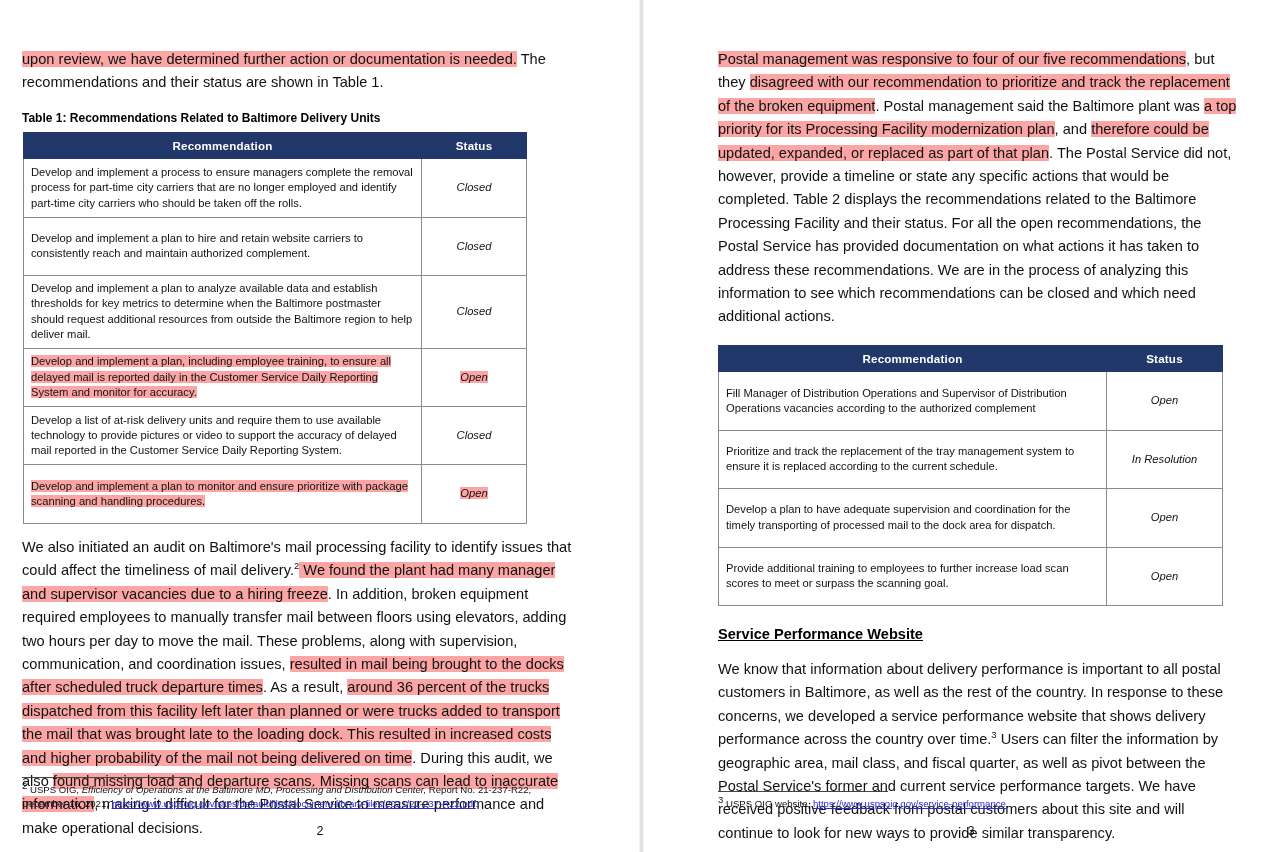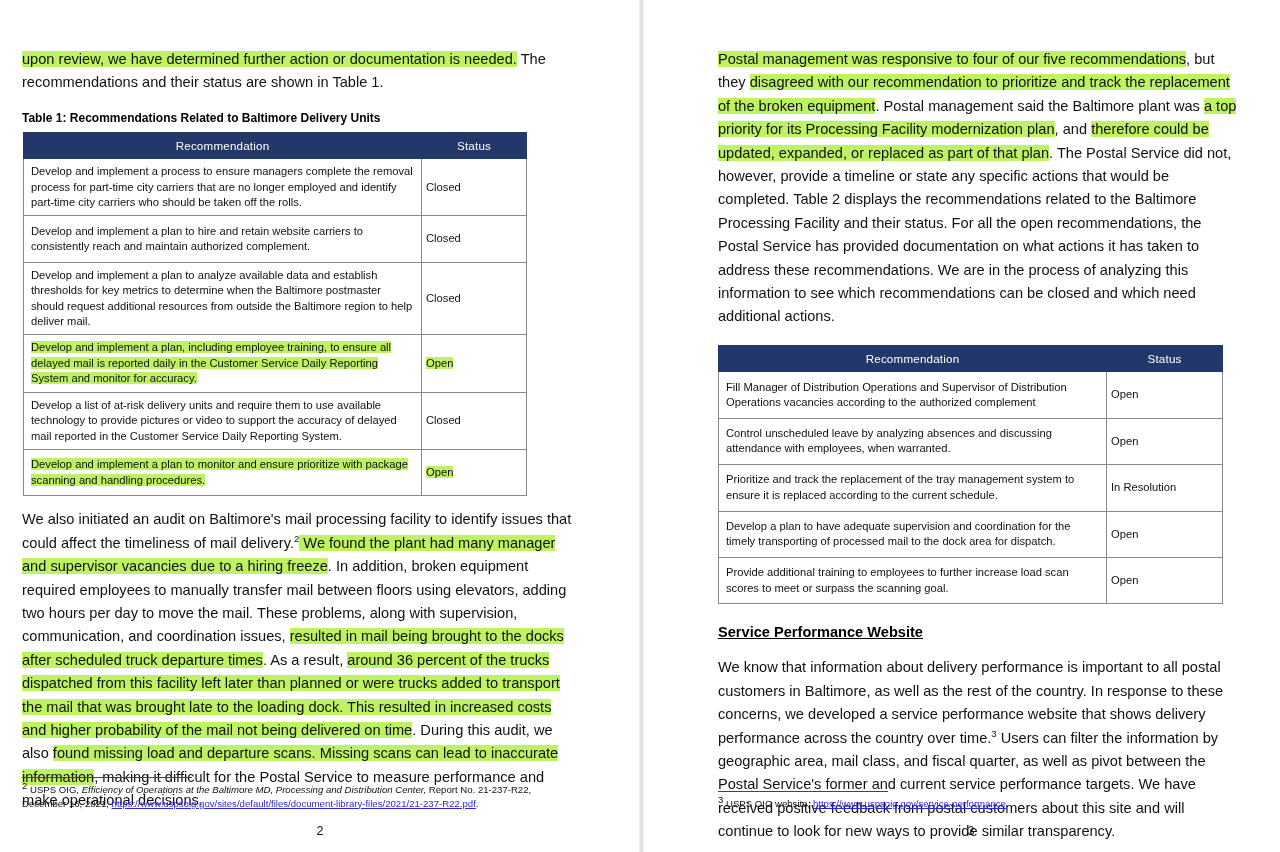--- a/index.html
+++ b/index.html
@@ -46,21 +46,21 @@
 
   p.body {
     font-size: 14.6px;
     line-height: 23.4px;
     margin: 0 0 16px 0;
     text-align: left;
     color: #111111;
   }
 
   .hl {
-    background: #bef264;
+    background: #fca5a5;
     box-decoration-break: clone;
     -webkit-box-decoration-break: clone;
   }
   sup {
     font-size: 9.5px;
     vertical-align: super;
     line-height: 0;
   }
 
   h2.section-heading {
@@ -82,36 +82,37 @@
     border-collapse: collapse;
     table-layout: fixed;
     font-size: 11.2px;
     line-height: 15.4px;
     border: 1px solid #7e7e7e;
   }
   table.rec-table thead th {
     background: #22386b;
     color: #ffffff;
     font-size: 11.6px;
-    font-weight: normal;
+    font-weight: bold;
     text-align: center;
     padding: 5px 4px;
     border: 1px solid #22386b;
     letter-spacing: 0.2px;
   }
   table.rec-table td {
     border: 1px solid #8a8a8a;
     padding: 5px 7px;
     vertical-align: middle;
     color: #111111;
   }
   table.rec-table td.status {
-    text-align: left;
+    text-align: center;
     vertical-align: middle;
-    padding: 15px 4px;
+    padding: 21px 4px;
+    font-style: italic;
   }
 
   #table-1 { width: 503px; margin-left: 1px; }
   #table-1 col.c-rec    { width: 398px; }
   #table-1 col.c-status { width: 105px; }
 
   #table-2 { width: 504px; margin-left: 0px; }
   #table-2 col.c-rec    { width: 388px; }
   #table-2 col.c-status { width: 116px; }
 
@@ -228,24 +229,20 @@
           <th>Recommendation</th>
           <th>Status</th>
         </tr>
       </thead>
       <tbody>
         <tr>
           <td><span>Fill Manager of Distribution Operations and Supervisor of Distribution Operations vacancies according to the authorized complement</span></td>
           <td class="status"><span>Open</span></td>
         </tr>
         <tr>
-          <td><span>Control unscheduled leave by analyzing absences and discussing attendance with employees, when warranted.</span></td>
-          <td class="status"><span>Open</span></td>
-        </tr>
-        <tr>
           <td><span>Prioritize and track the replacement of the tray management system to ensure it is replaced according to the current schedule.</span></td>
           <td class="status"><span>In Resolution</span></td>
         </tr>
         <tr>
           <td><span>Develop a plan to have adequate supervision and coordination for the timely transporting of processed mail to the dock area for dispatch.</span></td>
           <td class="status"><span>Open</span></td>
         </tr>
         <tr>
           <td><span>Provide additional training to employees to further increase load scan scores to meet or surpass the scanning goal.</span></td>
           <td class="status"><span>Open</span></td>

